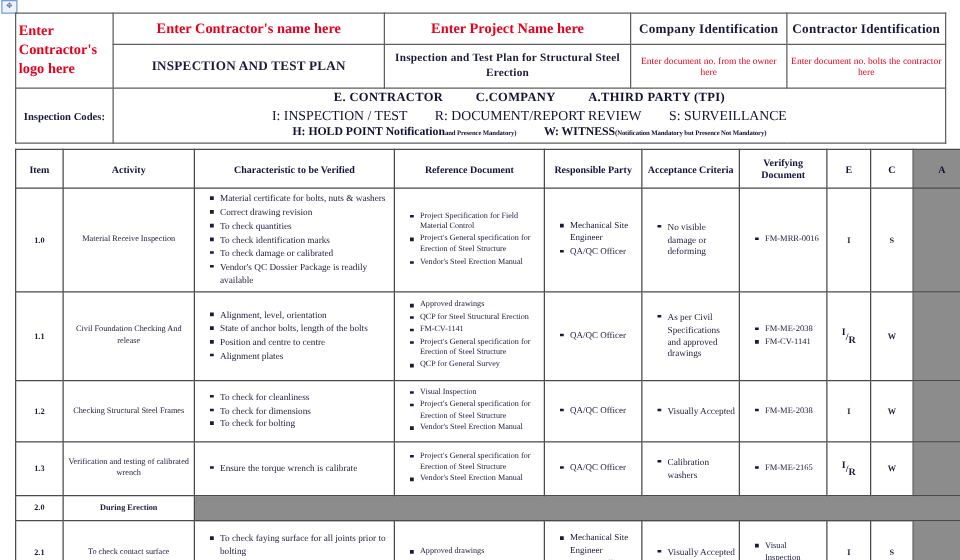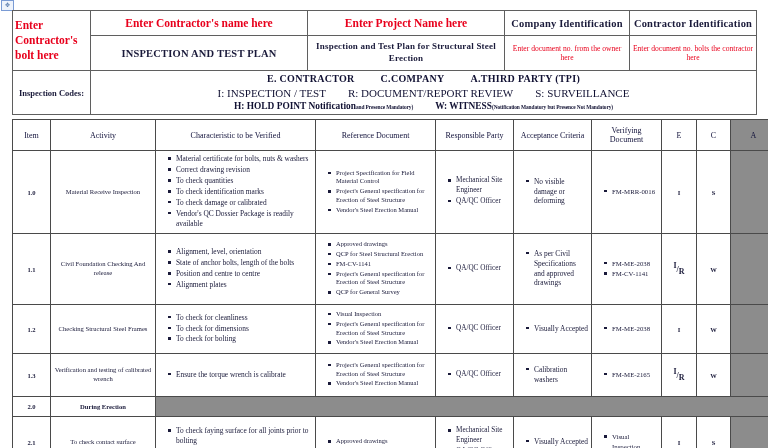--- a/index.html
+++ b/index.html
@@ -62,21 +62,21 @@
   
   .grid{position:absolute;left:12px;top:119px;width:744px;}
   .grid td{
     border:1px solid #4a4a4a;
     vertical-align:middle;
     padding:2px 3px;
     font-size:6.6px;
     color:#1a1a3a;
   }
   .grid thead td{
-    font-weight:normal;font-size:8px;text-align:center;height:26px;
+    font-weight:bold;font-size:8px;text-align:center;height:26px;
     color:#11113a;
   }
   .grid thead td.shade{background:#8c8c8c;}
   .cell-shade{background:#8c8c8c;}
   .item-c{text-align:center;font-weight:bold;font-size:8px;}
   .act-c{text-align:center;font-size:7.6px;line-height:1.3;}
   .ec-c{text-align:center;font-weight:bold;font-size:9px;}
   .frac{display:inline-block;font-weight:bold;font-size:8px;}
   .frac sup{font-size:8px;}
   .frac sub{font-size:8px;}
@@ -104,21 +104,21 @@
   <table class="tbl">
     <colgroup>
       <col style="width:78px">
         <col style="width:217px">
         <col style="width:197px">
       <col style="width:125px">
         <col style="width:127px">
     </colgroup>
     <tbody>
       <tr>
-        <td rowspan="2" class="logo-cell">Enter Contractor's bolt here</td>
+        <td rowspan="2" class="logo-cell">Enter Contractor's logo here</td>
         <td class="hdr-red" style="height:22px">Enter Contractor's name here</td>
         <td class="hdr-red">Enter Project Name here</td>
         <td class="hdr-blk">Company Identification</td>
         <td class="hdr-blk">Contractor Identification</td>
       </tr>
       <tr>
         <td class="hdr-blk" style="height:32px">INSPECTION AND TEST PLAN</td>
         <td class="hdr-blk" style="font-size:9px;line-height:1.3">Inspection and Test Plan for Structural Steel Erection</td>
         <td class="hdr-small-red">Enter document no. from the owner here</td>
         <td class="hdr-small-red">Enter document no. bolts the contractor here</td>

